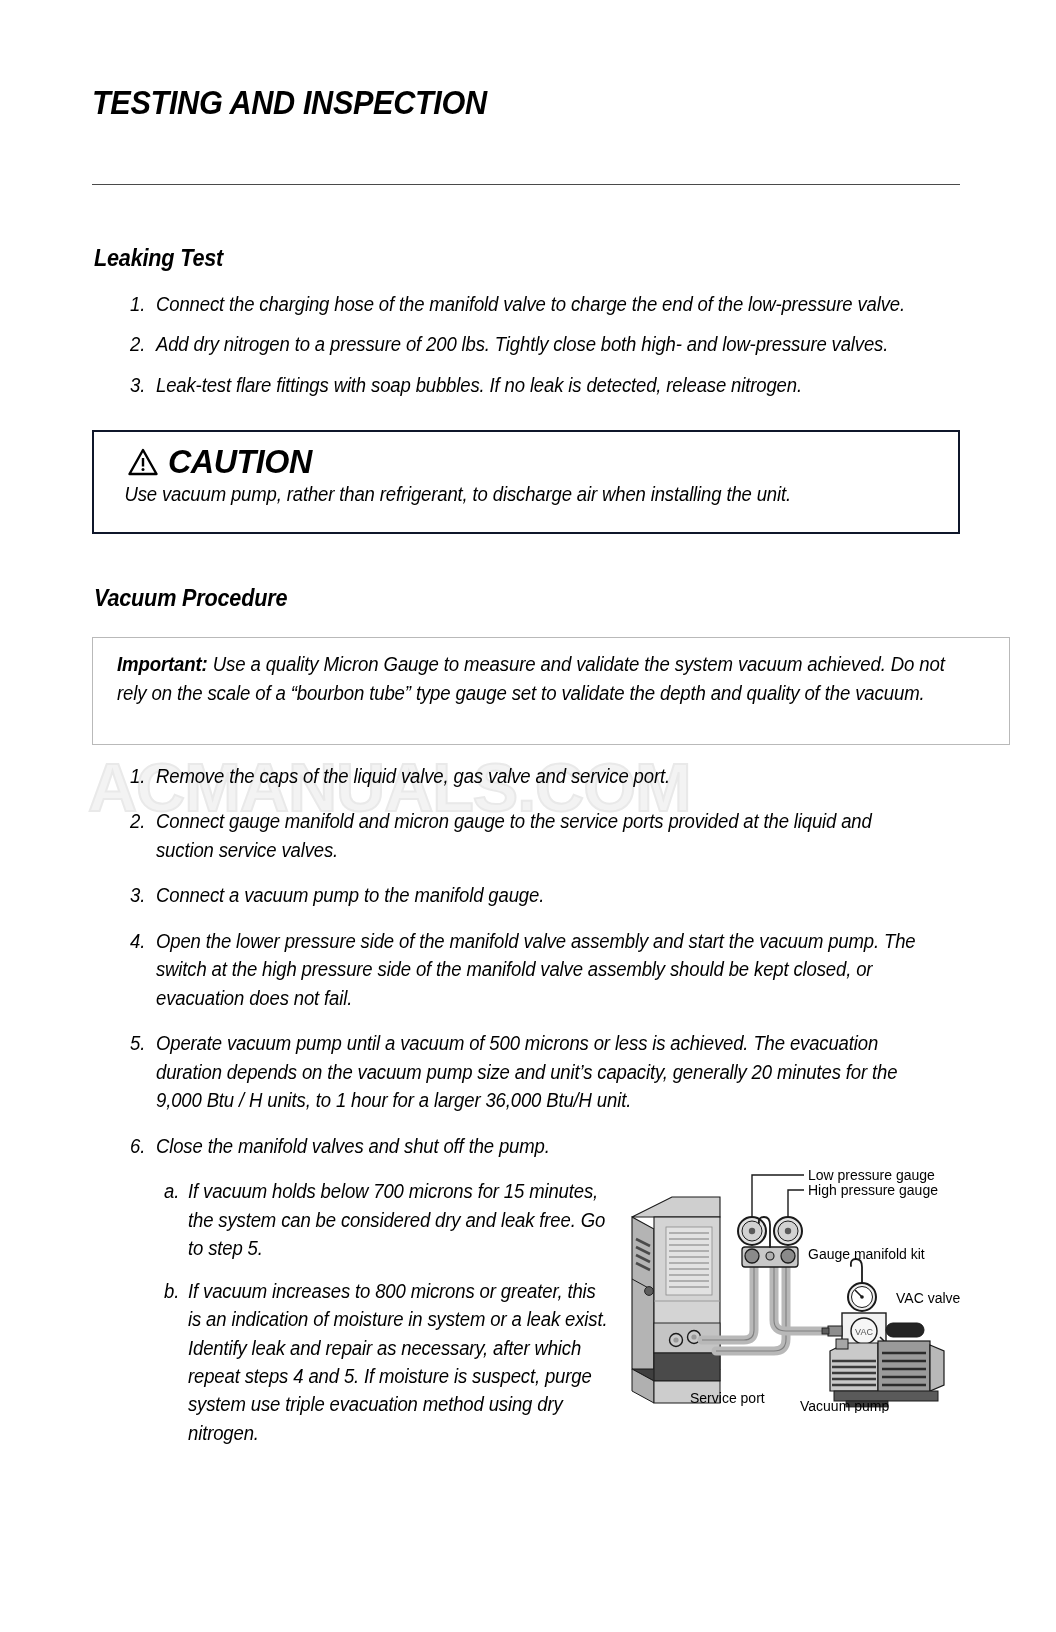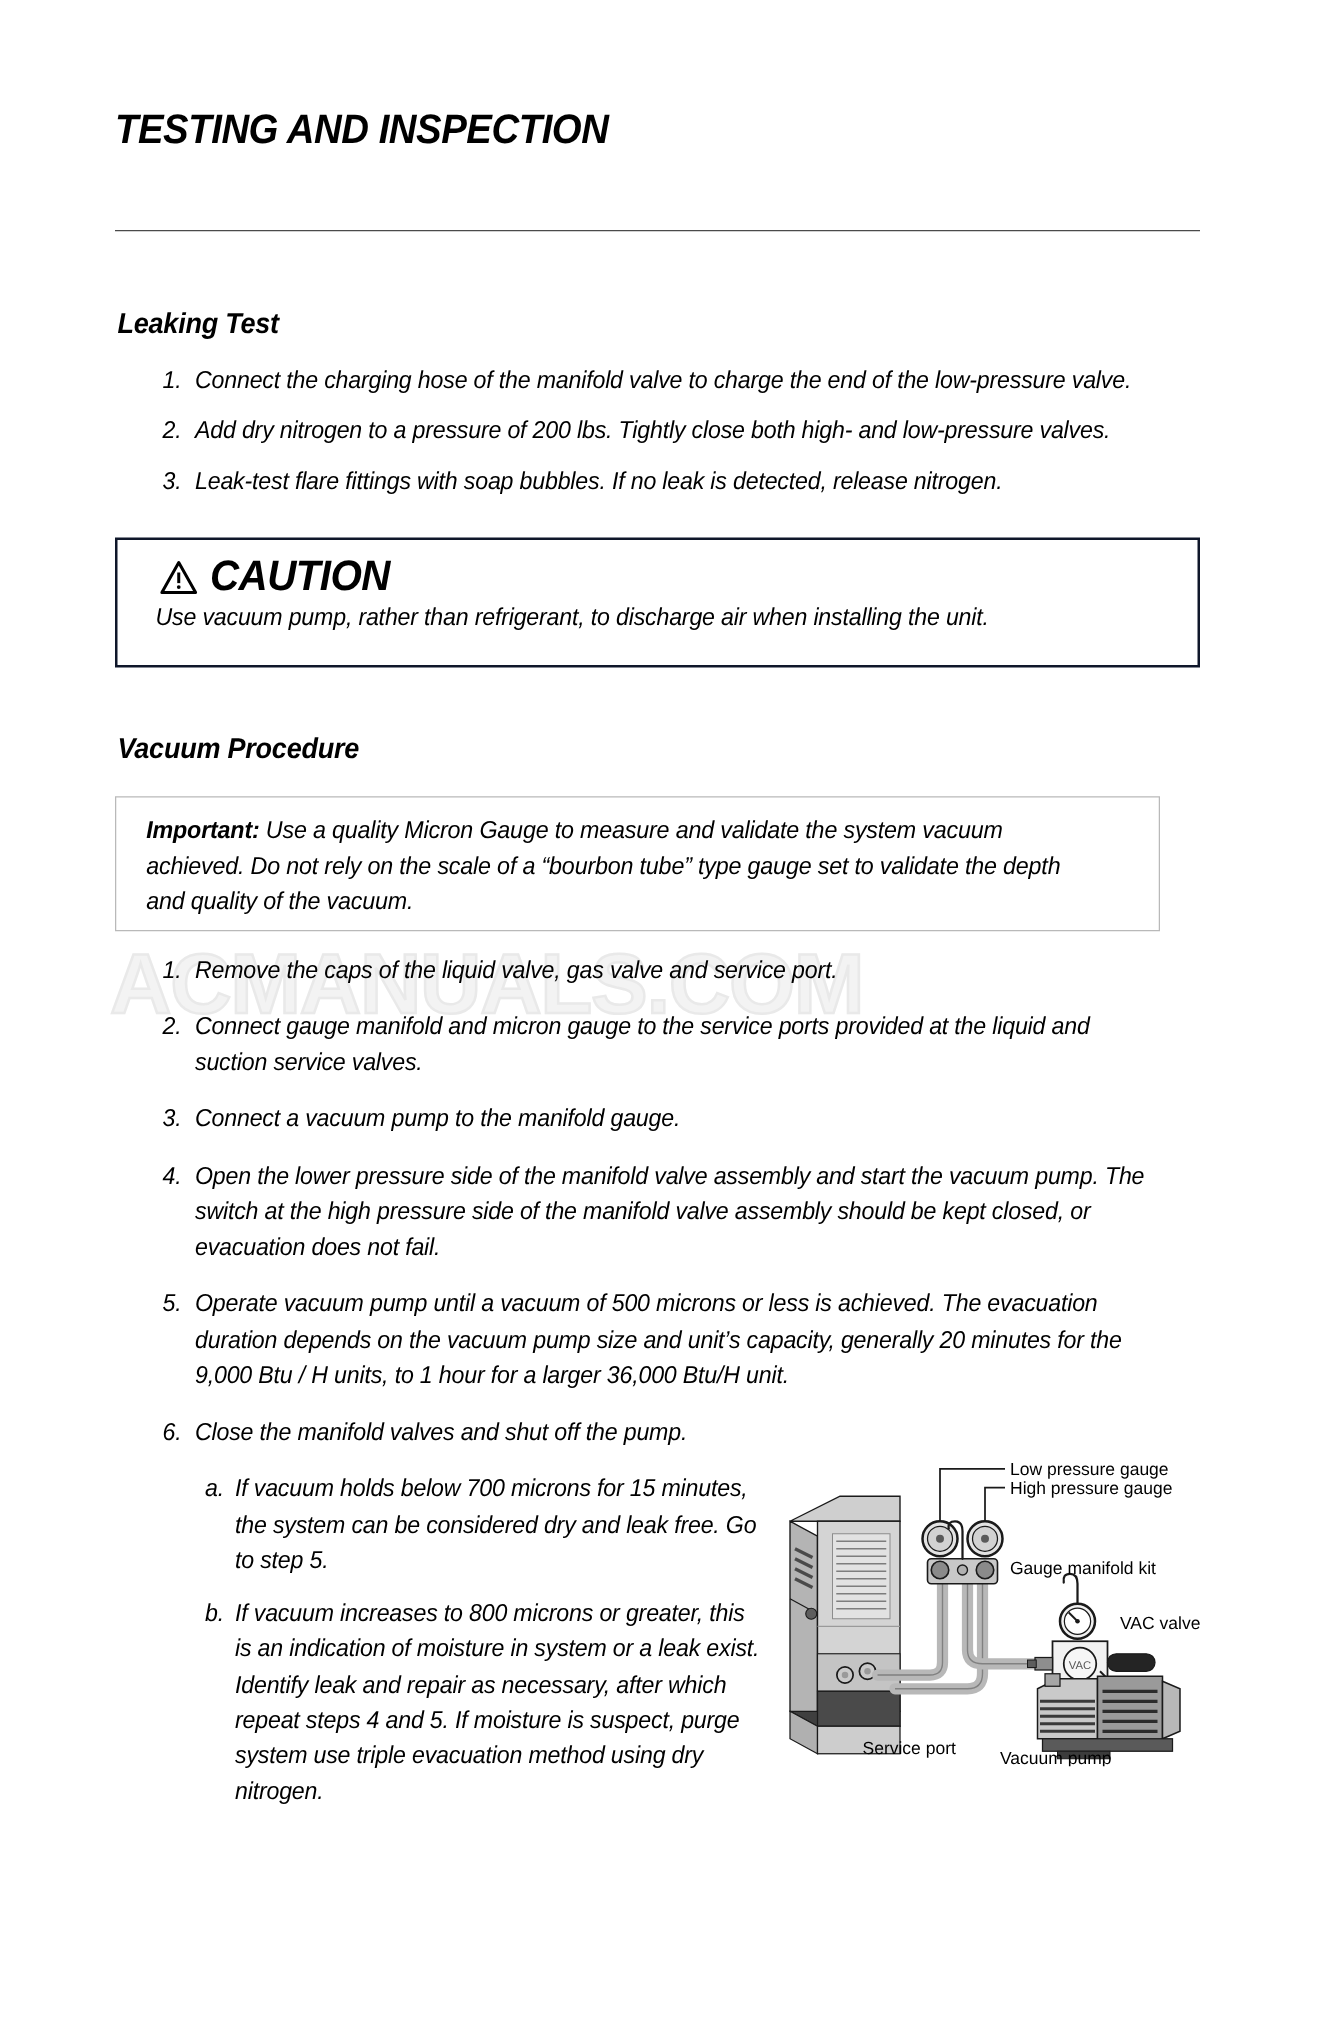--- a/index.html
+++ b/index.html
@@ -130,21 +130,21 @@
     font-style: italic;
     letter-spacing: -0.15px;
     transform: scaleX(0.95);
     transform-origin: left center;
   }
 
   
   .important-box {
     position: absolute;
     left: 92px; top: 637px;
-    width: 836px; height: 108px;
+    width: 918px; height: 108px;
     border: 1px solid #b9b9b9;
     background: #fff;
     padding: 12px 24px 0 24px;
   }
   .important-text {
     font-size: 19.5px;
     font-style: italic;
     line-height: 1.47;
     letter-spacing: -0.15px;
     transform: scaleX(0.955);

